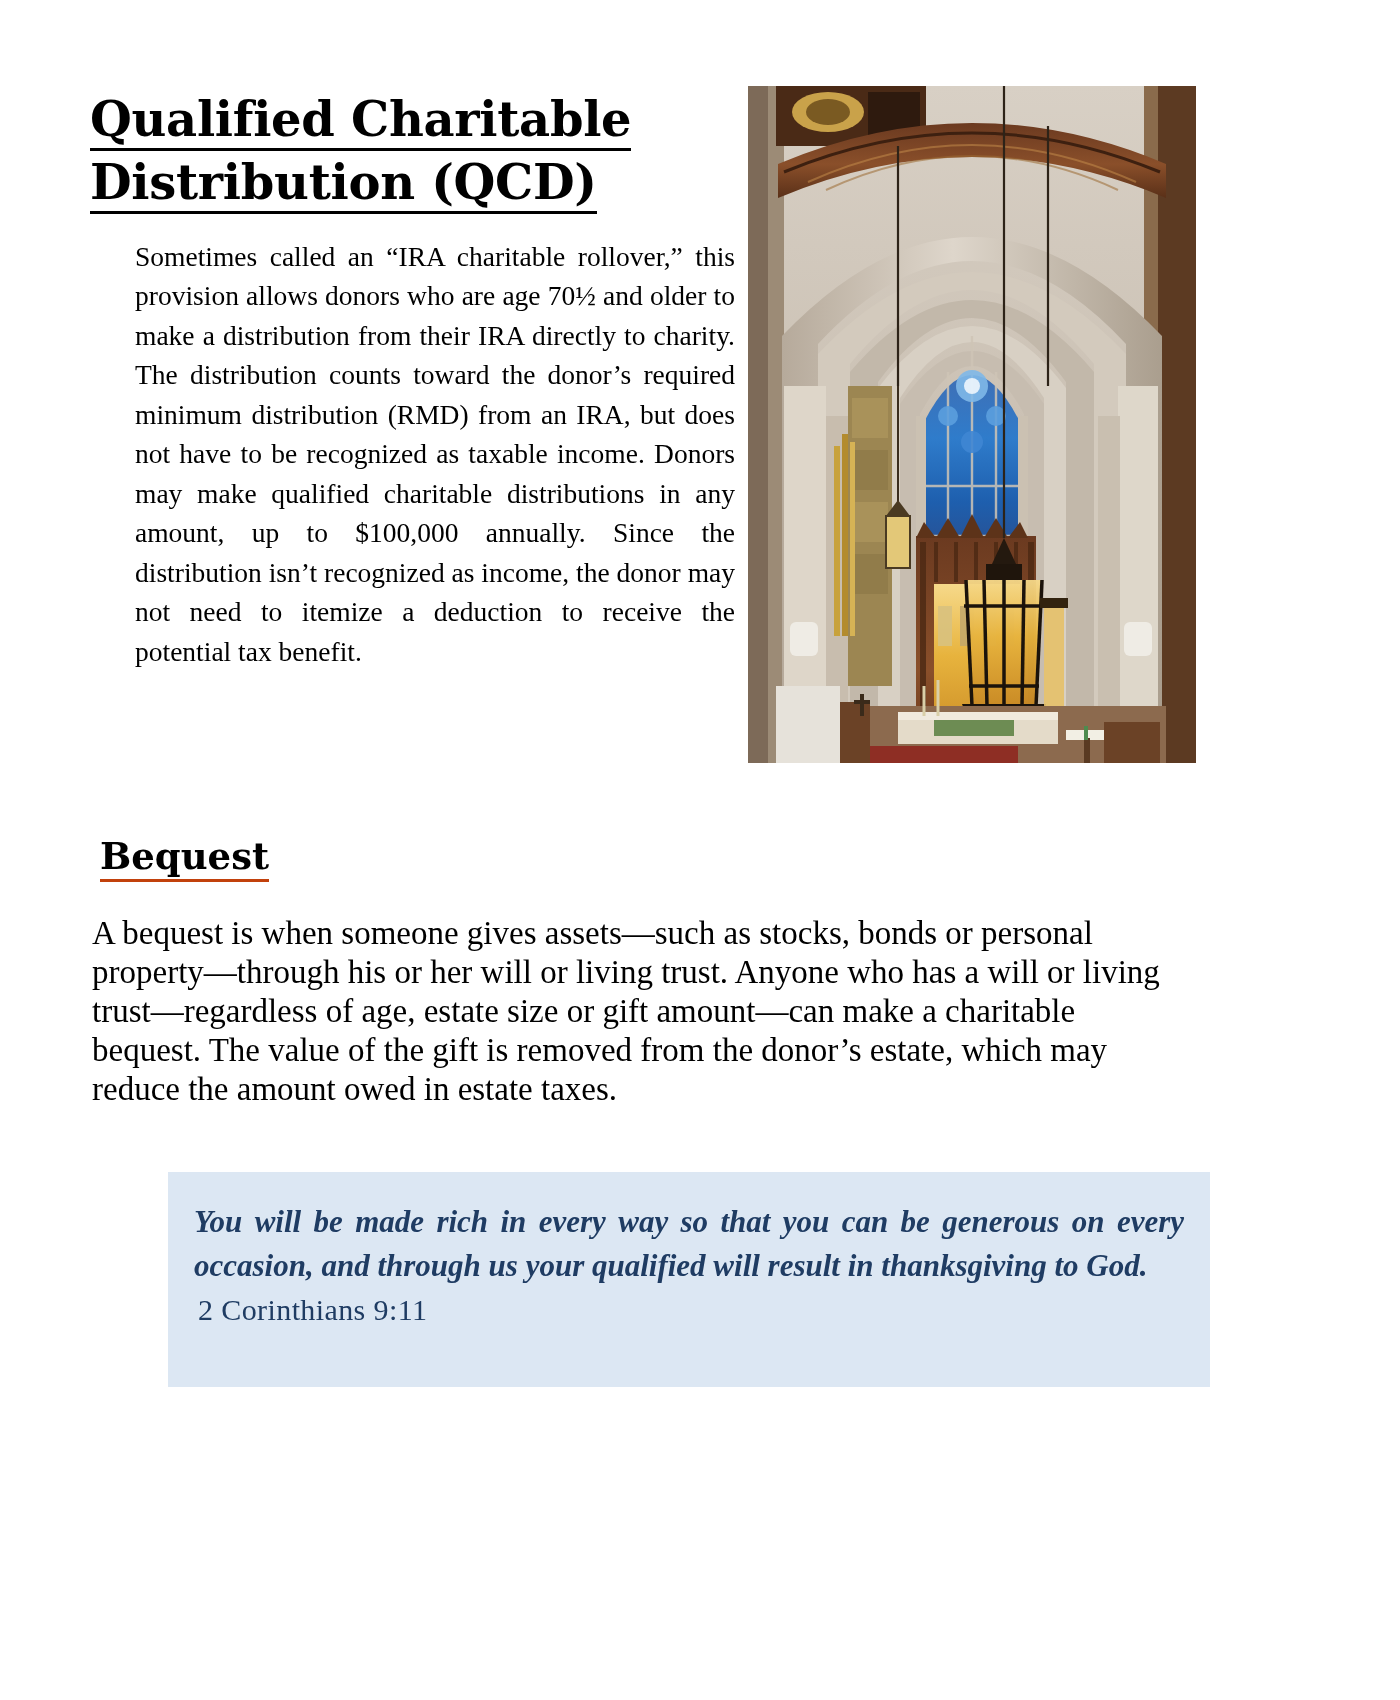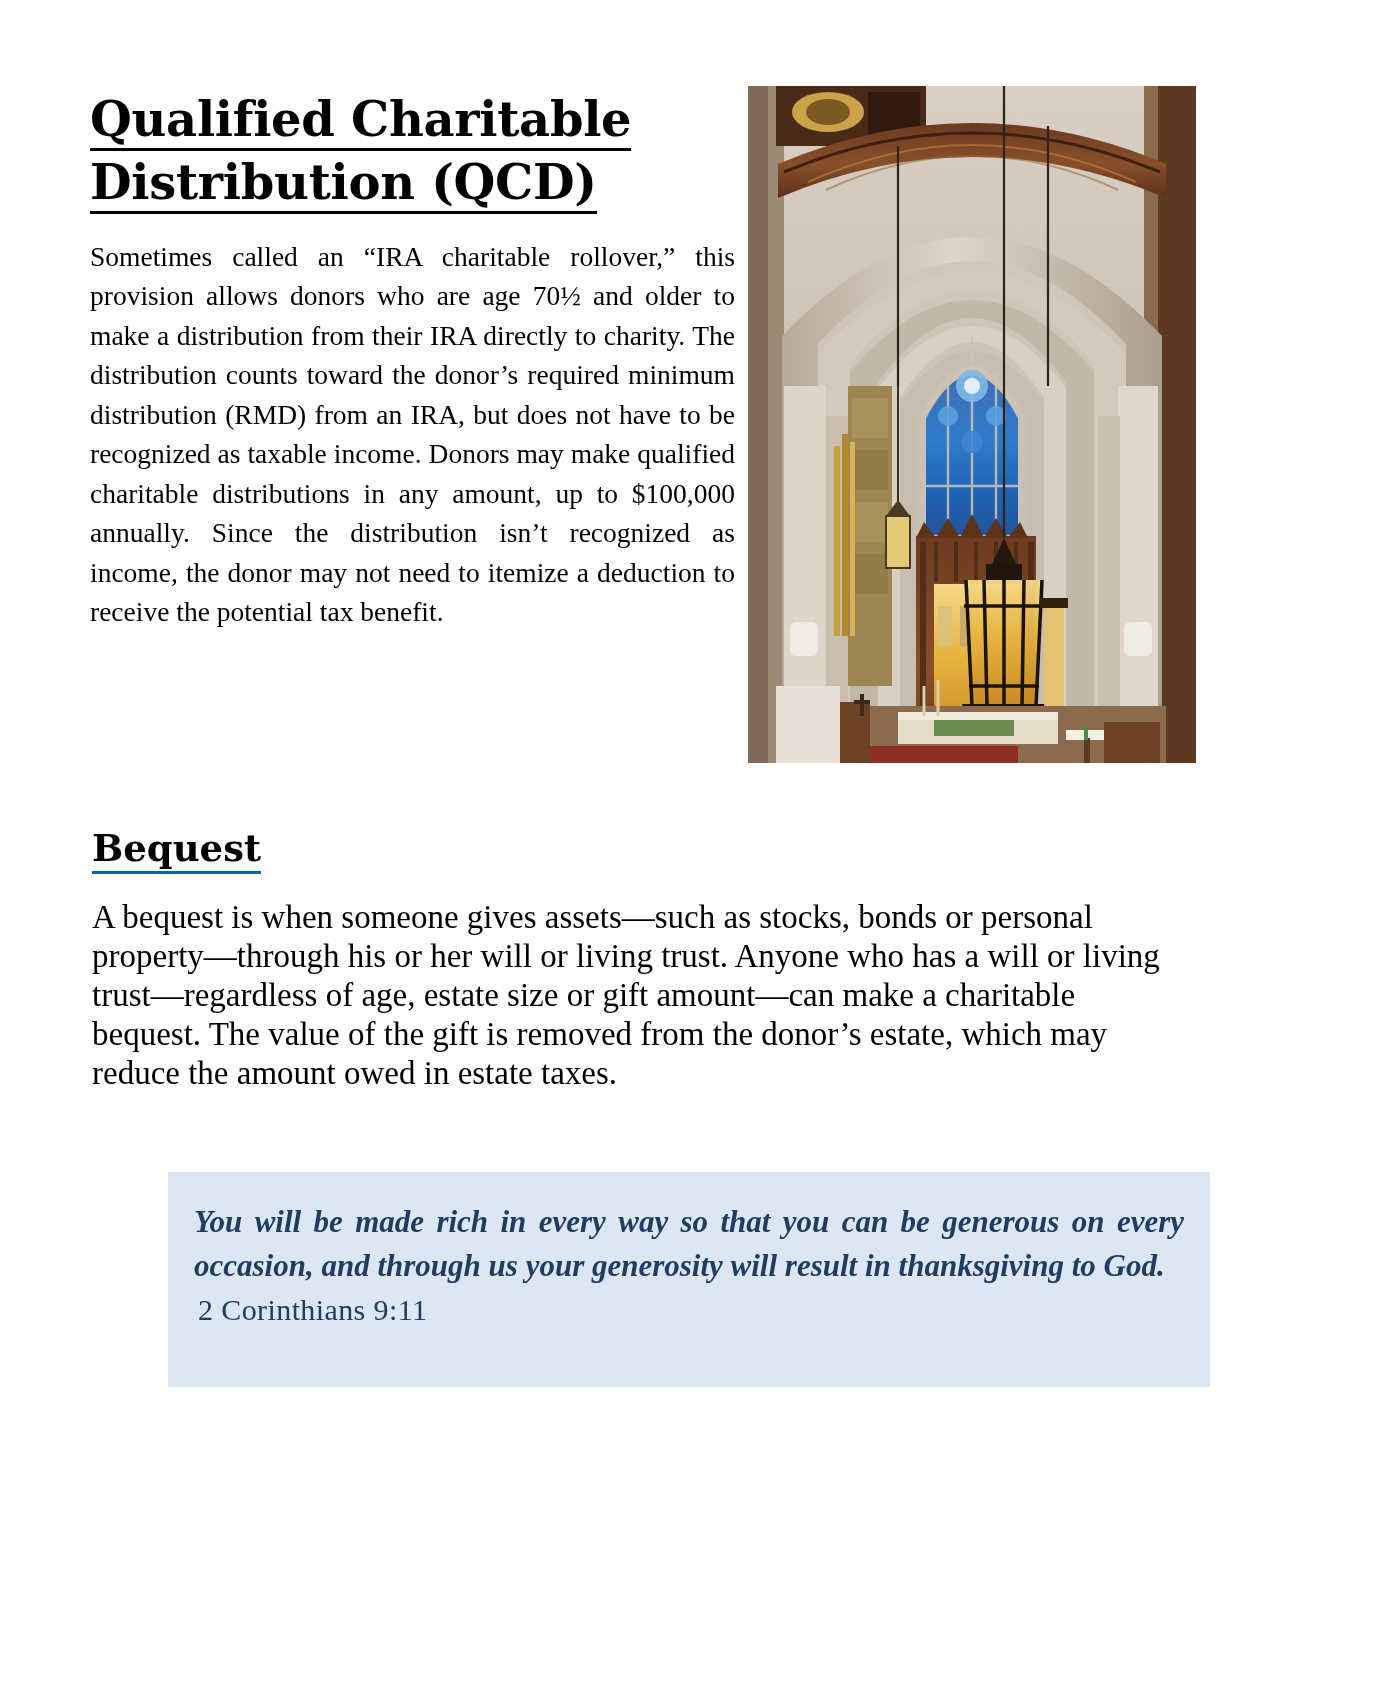--- a/index.html
+++ b/index.html
@@ -55,20 +55,21 @@
     font-size: 27.5px;
     line-height: 39.5px;
     text-align: justify;
     text-justify: inter-word;
     margin: 0;
     color: #000;
   }
 
   .qcd-body {
     margin-top: 22px;
+    margin-left: 45px;
   }
 
   
   .photo {
     position: absolute;
     left: 748px;
     top: 86px;
     width: 448px;
     height: 677px;
     overflow: hidden;
@@ -81,23 +82,23 @@
     position: absolute;
     left: 92px;
     top: 826px;
     width: 1100px;
   }
   .bequest-heading {
     font-family: "DejaVu Serif", "Liberation Serif", serif;
     font-weight: bold;
     font-size: 37px;
     line-height: 1.2;
-    margin: 0;
+    margin: 8px;
     display: inline-block;
-    border-bottom: 3px solid #0369a1;
+    border-bottom: 3px solid #c2410c;
     padding-bottom: 1px;
     color: #000;
   }
   .bequest-body {
     margin-top: 24px;
     font-size: 33px;
     line-height: 39px;
     text-align: left;
   }
 
@@ -353,17 +354,17 @@
       </g>
     </svg>
   </div>
 
   <div class="bequest-section">
     <h2 class="bequest-heading">Bequest</h2>
     <p class="body-text bequest-body">A bequest is when someone gives assets—such as stocks, bonds or personal property—through his or her will or living trust. Anyone who has a will or living trust—regardless of age, estate size or gift amount—can make a charitable bequest. The value of the gift is removed from the donor’s estate, which may reduce the amount owed in estate taxes.</p>
   </div>
 
   <div class="quote-box">
-    <p class="quote-text">You will be made rich in every way so that you can be generous on every occasion, and through us your generosity will result in thanksgiving to God.</p>
+    <p class="quote-text">You will be made rich in every way so that you can be generous on every occasion, and through us your qualified will result in thanksgiving to God.</p>
     <p class="quote-cite">2 Corinthians  9:11</p>
   </div>
 
 </div>
 
 </body></html>

